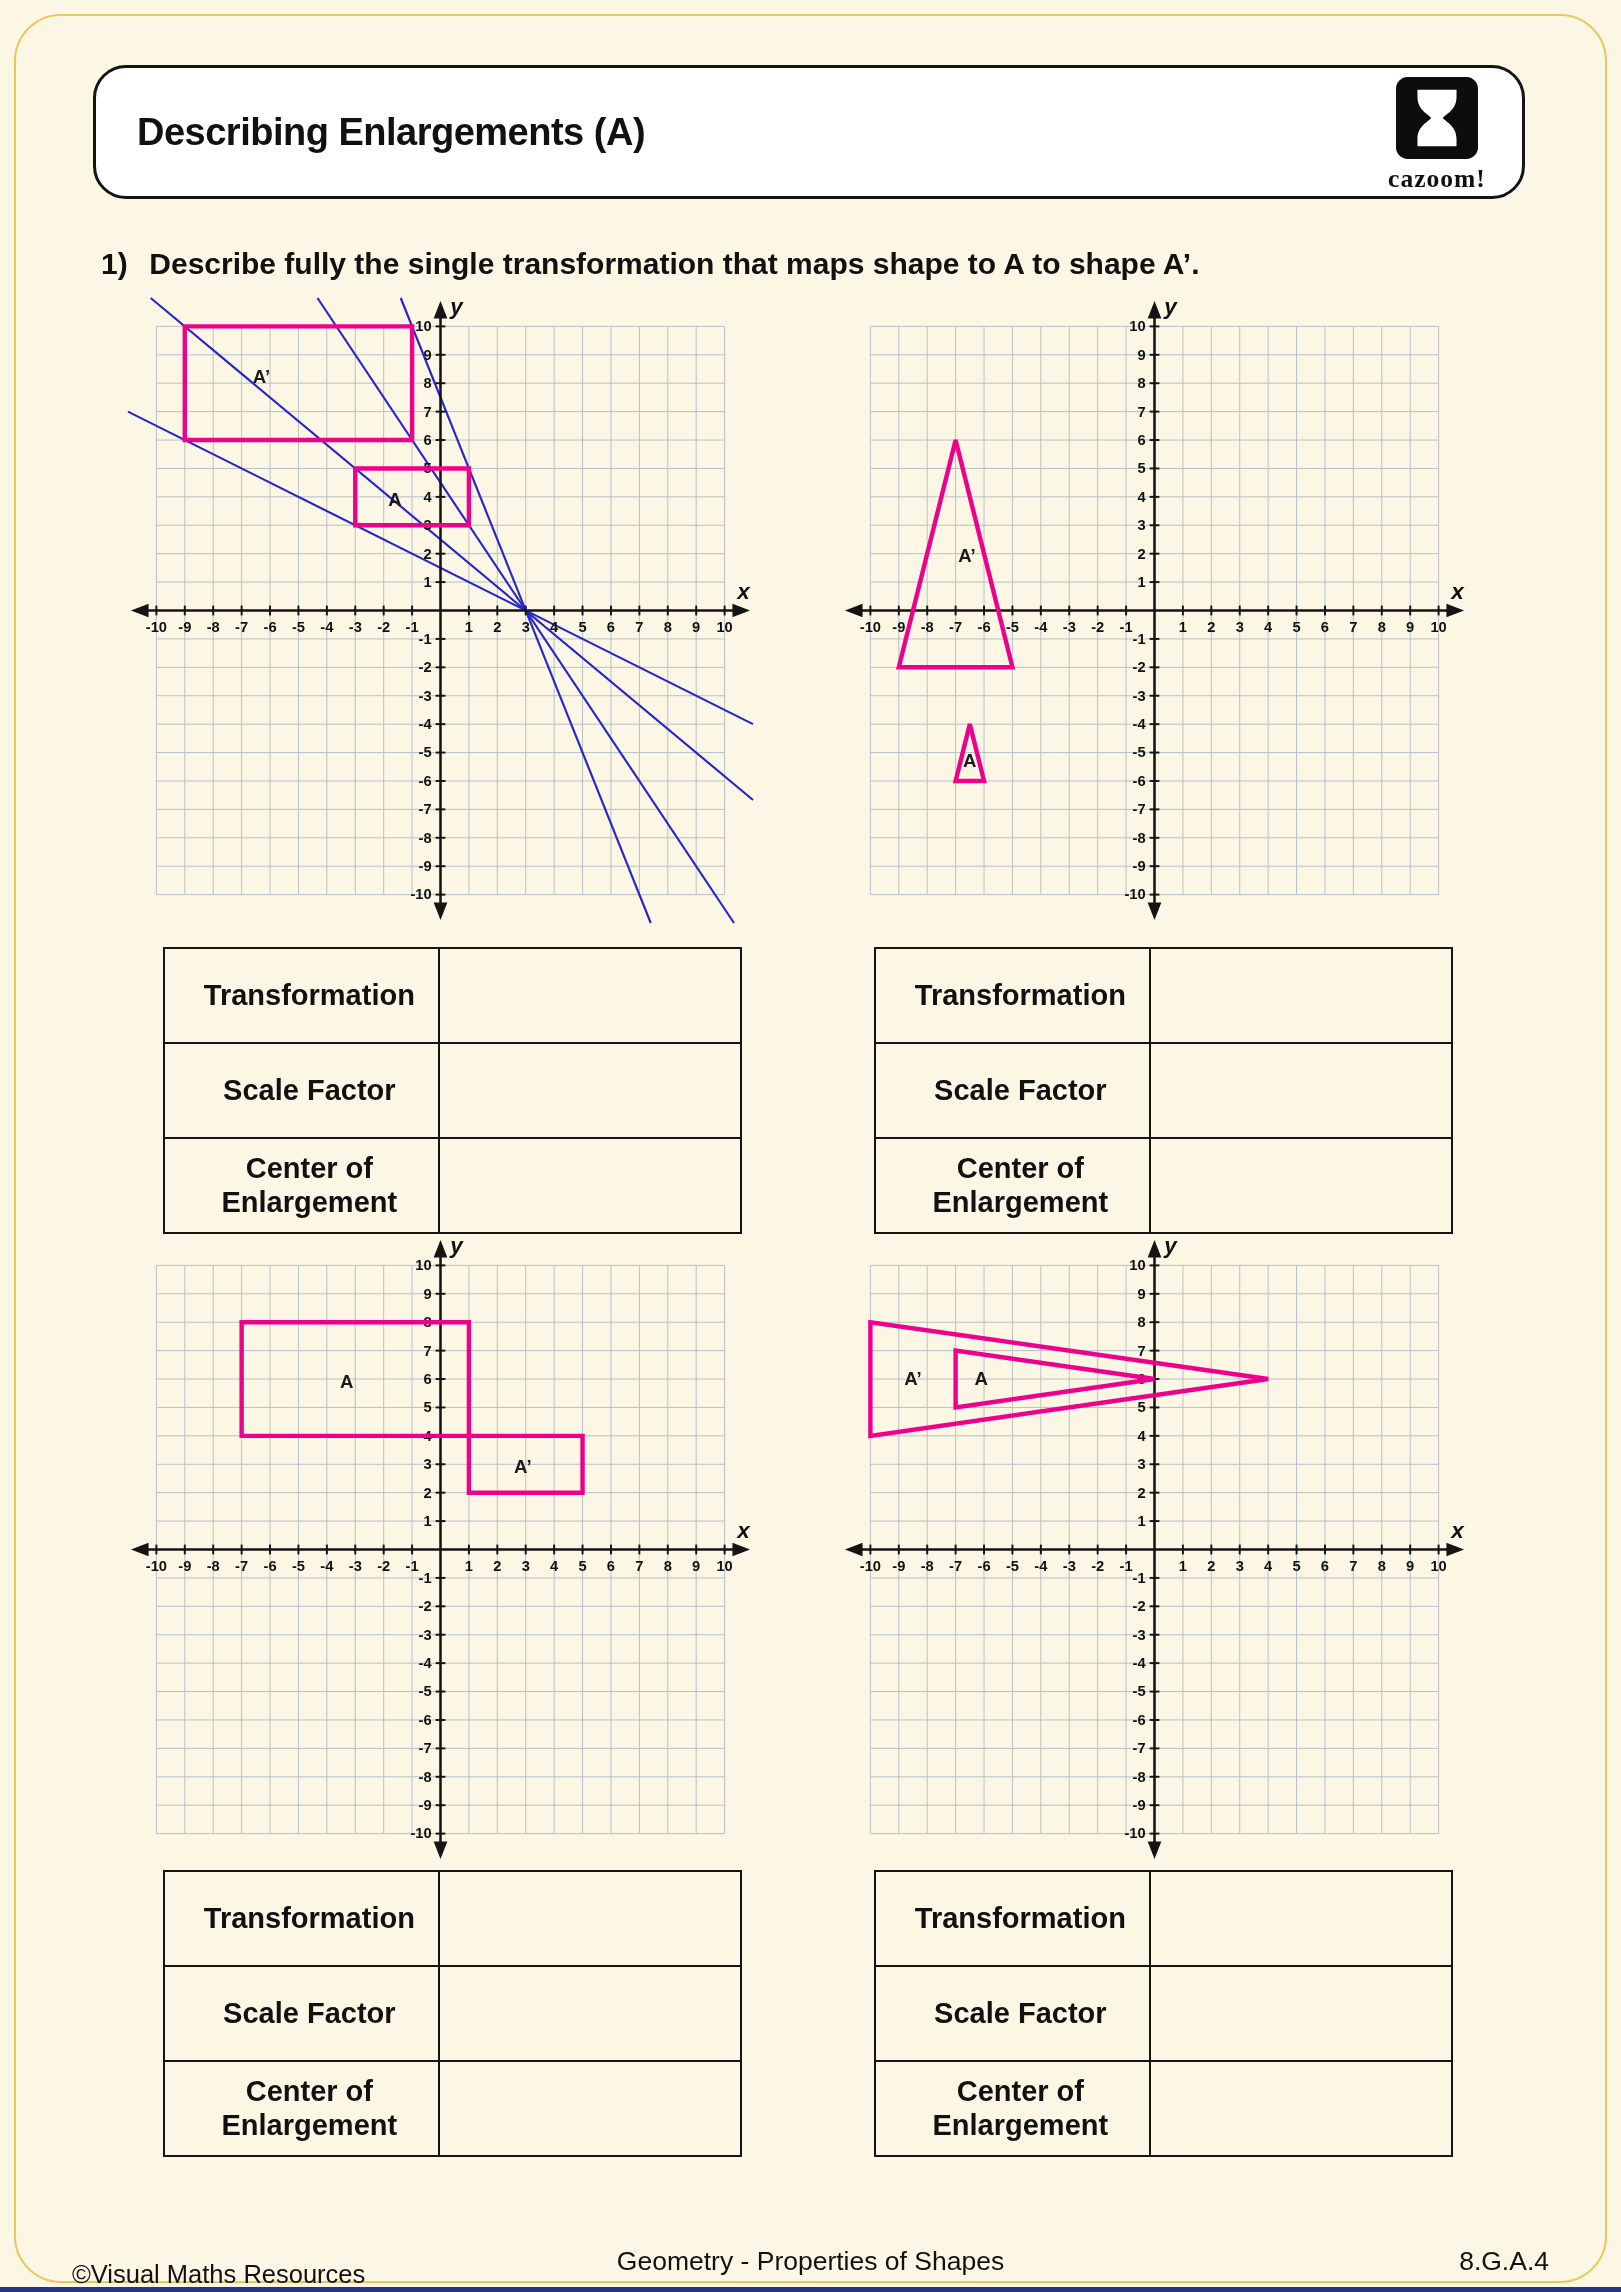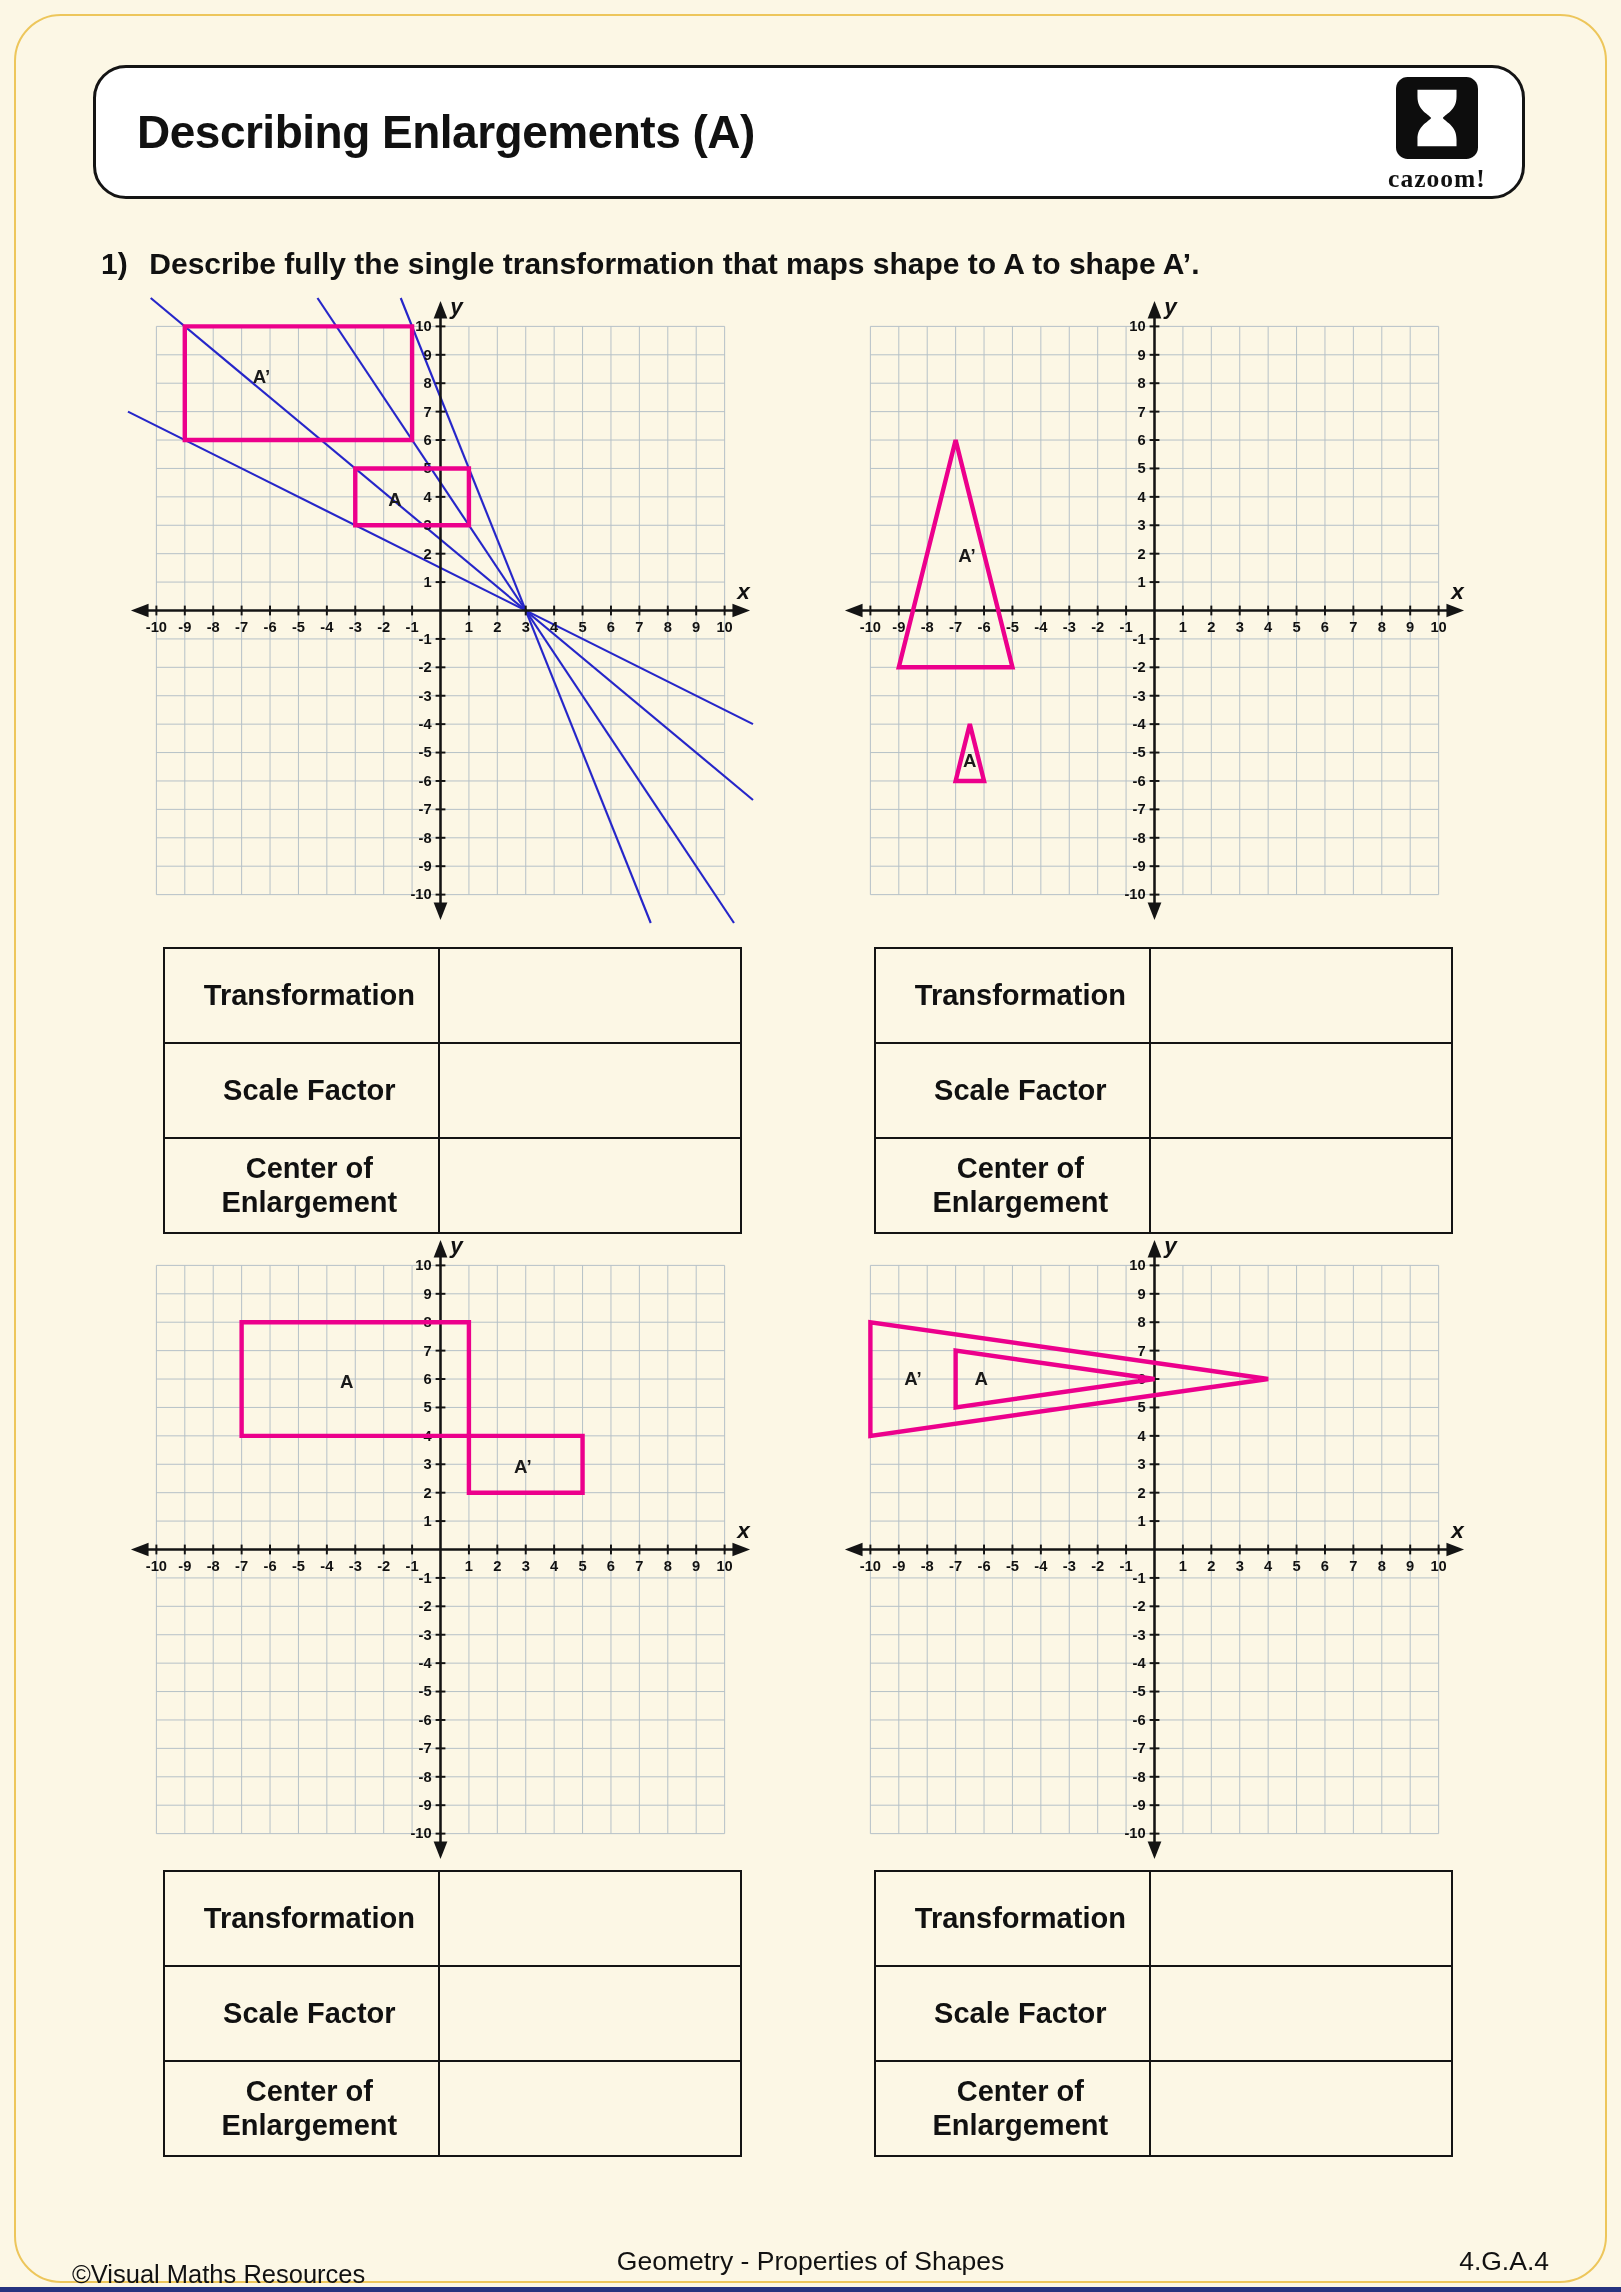--- a/index.html
+++ b/index.html
@@ -12,21 +12,21 @@
   .page-border {
     position:absolute; left:13.7px; top:13.7px; right:13.7px; bottom:9.8px;
     border:2.9px solid #EDC65B; border-radius:47px; pointer-events:none;
   }
   .header {
     position:absolute; left:93px; top:65px; width:1432px; height:134px;
     background:#ffffff; border:3.4px solid #141414; border-radius:33px;
   }
   .title {
     position:absolute; left:41px; top:50%; transform:translateY(-50%);
-    font-size:46px; font-weight:bold; letter-spacing:-0.5px; white-space:nowrap;
+    font-size:38px; font-weight:bold; letter-spacing:-0.5px; white-space:nowrap;
   }
   .logo { position:absolute; right:21.6px; top:8.8px; width:127px; text-align:center; }
   .logo-text {
     font-family:"Liberation Serif", serif; font-weight:bold;
     font-size:25.5px; margin-top:1px; letter-spacing:1px;
   }
   .question {
     position:absolute; left:101px; top:247px;
     font-size:30px; font-weight:bold; display:flex; gap:21.6px; white-space:nowrap;
   }
@@ -698,17 +698,17 @@
       <td class="ans"></td>
     </tr>
   </tbody>
     </table>
 
   <div class="foot-left">
     <div>©Visual Maths Resources</div>
     <a href="#">www.cazoommaths.com/us</a>
   </div>
   <div class="foot-center">Geometry - Properties of Shapes</div>
-  <div class="foot-right">4.G.A.4</div>
+  <div class="foot-right">8.G.A.4</div>
 
   <div class="bottom-bar"></div>
 </div>
 
 
 </body></html>

